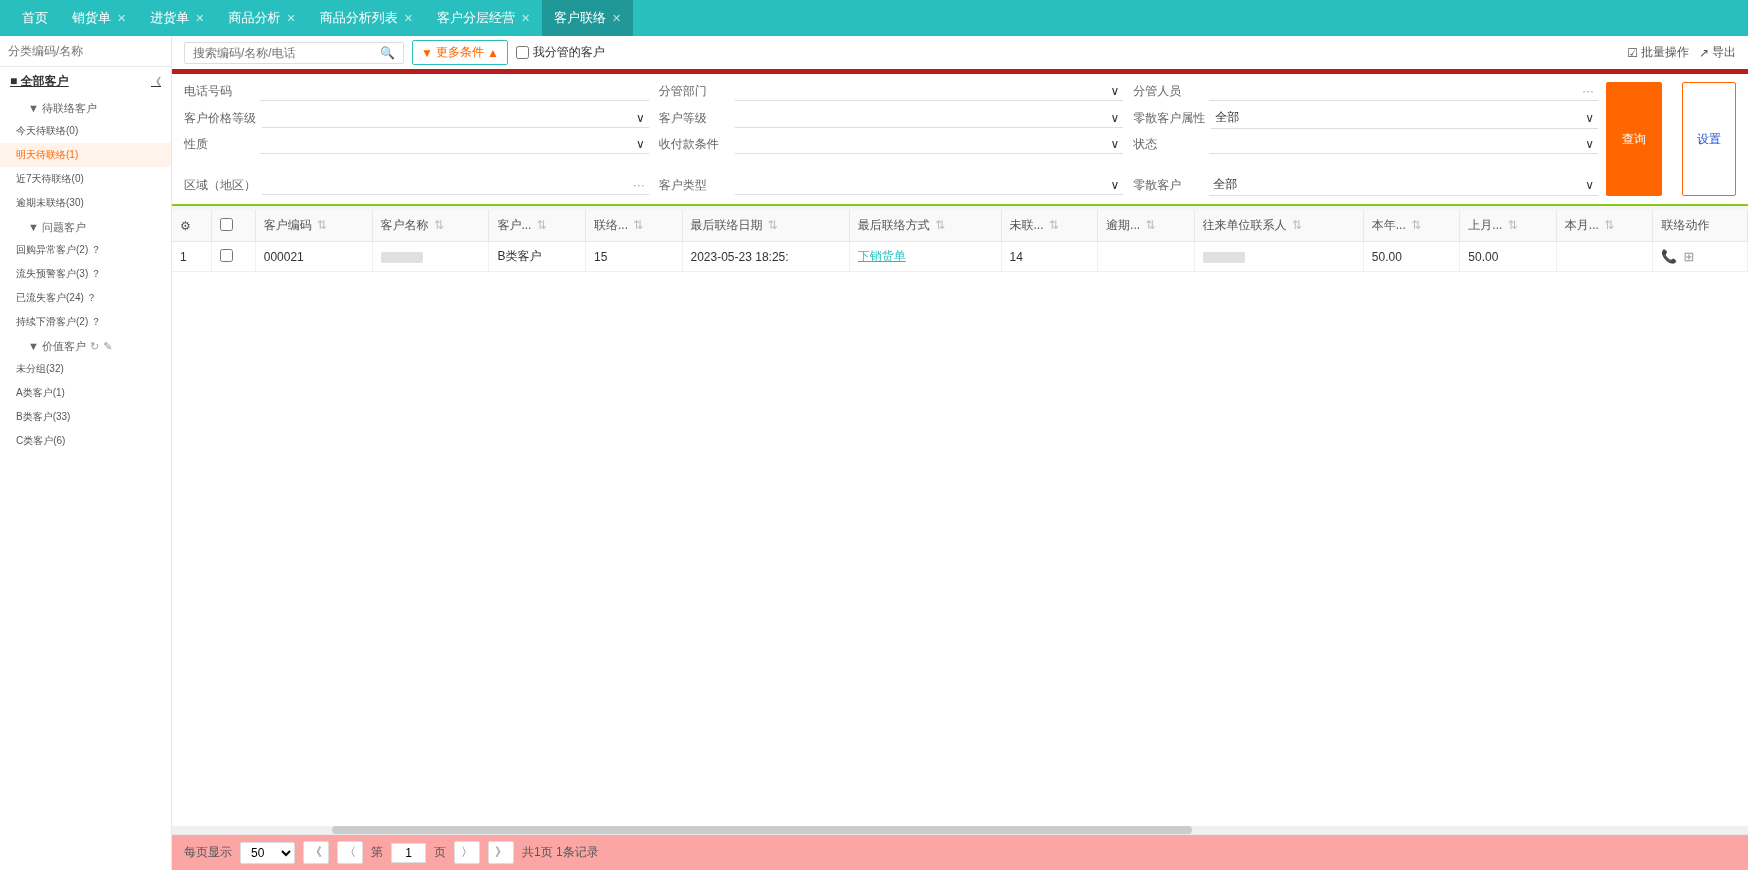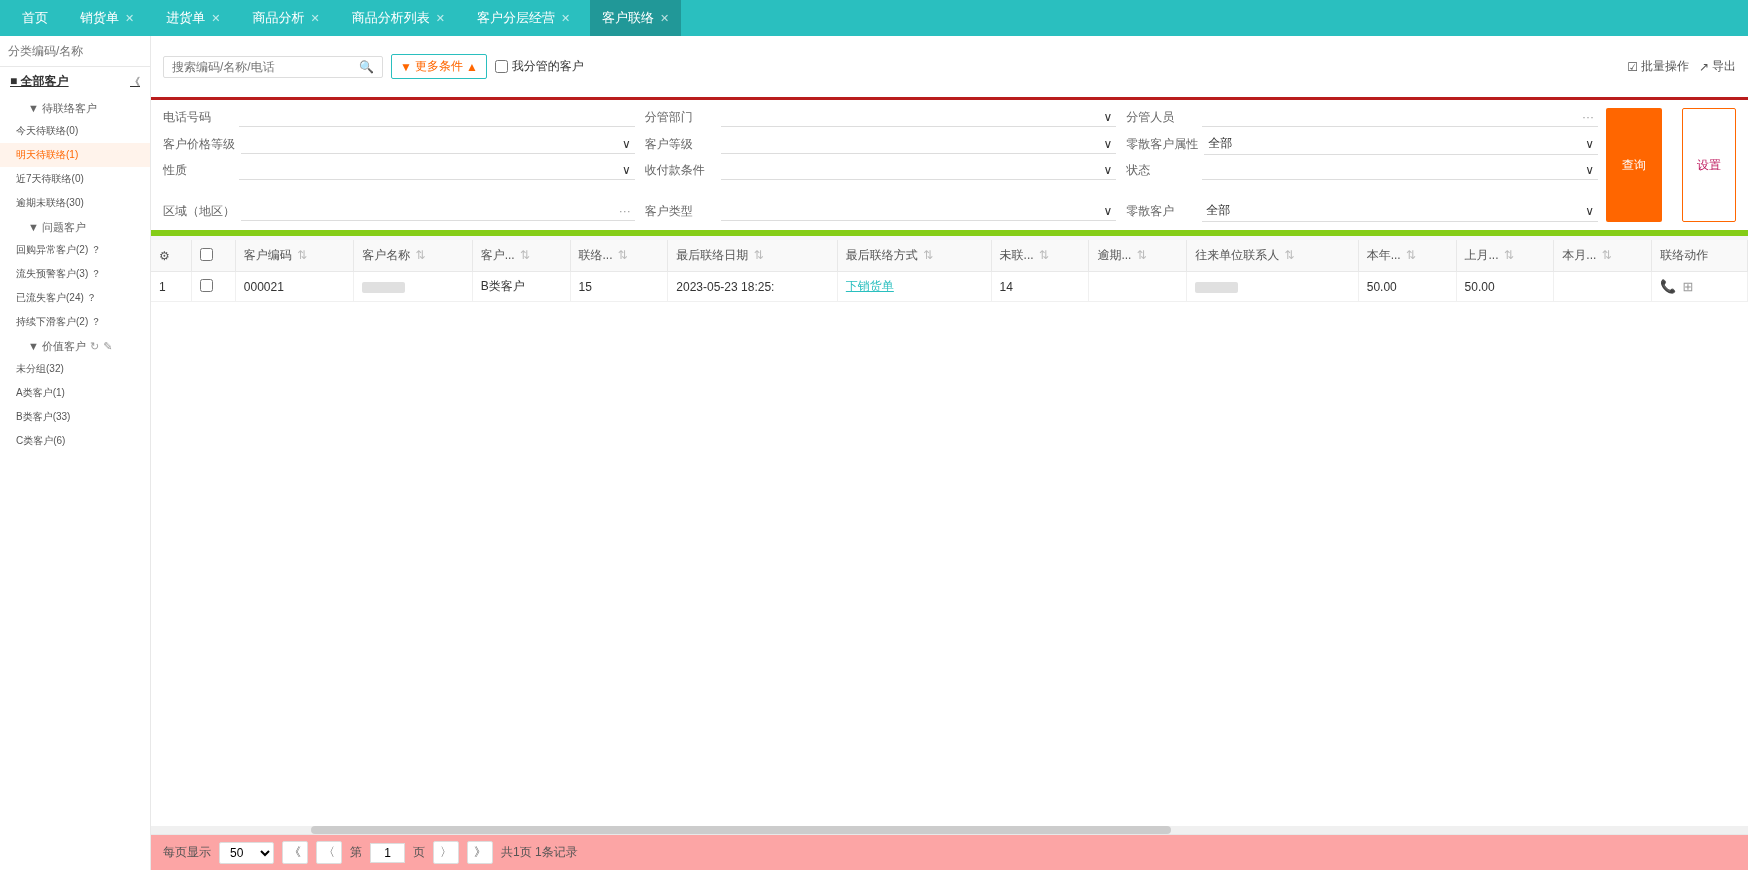--- a/index.html
+++ b/index.html
@@ -5,21 +5,20 @@
     * { box-sizing: border-box; margin: 0; padding: 0; }
     body { font-family: 'Microsoft YaHei', Arial, sans-serif; font-size: 12px; background: #f5f5f5; color: #333; overflow-x: hidden; }
 
     
     .top-nav {
       background: #2abfbf;
       height: 36px;
       display: flex;
       align-items: flex-end;
       padding: 0 10px;
-      gap: 8px;
     }
     .top-nav .nav-item {
       color: #fff;
       padding: 0 12px;
       height: 36px;
       display: flex;
       align-items: center;
       cursor: pointer;
       font-size: 13px;
       white-space: nowrap;
@@ -32,21 +31,21 @@
     }
 
     
     .main-layout {
       display: flex;
       height: calc(100vh - 36px);
     }
 
     
     .sidebar {
-      width: 151px;
+      width: 172px;
       background: #fff;
       border-right: 1px solid #e8e8e8;
       overflow-y: auto;
       flex-shrink: 0;
     }
     .sidebar-search {
       padding: 8px;
       display: flex;
       align-items: center;
       border-bottom: 1px solid #e8e8e8;
@@ -93,25 +92,25 @@
     .content-area {
       flex: 1;
       display: flex;
       flex-direction: column;
       overflow: hidden;
     }
 
     
     .toolbar {
       background: #fff;
-      padding: 18px 12px;
+      padding: 4px 12px;
       display: flex;
       align-items: center;
       gap: 8px;
-      border-bottom: 3px solid #b91c1c;
+      border-bottom: 5px solid #b91c1c;
     }
     .toolbar-search {
       display: flex;
       align-items: center;
       border: 1px solid #ddd;
       border-radius: 2px;
       padding: 3px 8px;
       width: 220px;
     }
     .toolbar-search input {
@@ -150,21 +149,21 @@
       cursor: pointer;
       font-size: 12px;
       display: flex;
       align-items: center;
       gap: 3px;
     }
 
     
     .filter-panel {
       background: #fff;
-      border-bottom: 6px solid #84cc16;
+      border-bottom: 2px solid #84cc16;
       padding: 8px 12px;
     }
     .filter-row {
       display: flex;
       align-items: center;
       gap: 10px;
       margin-bottom: 6px;
     }
     .filter-row:last-child { margin-bottom: 0; margin-top: 20px; }
     .filter-item {
@@ -212,21 +211,21 @@
       background: #ff6600;
       color: #fff;
       border: none;
       padding: 5px 16px;
       border-radius: 2px;
       cursor: pointer;
       font-size: 12px;
     }
     .btn-set {
       background: #fff;
-      color: #be185d;
+      color: #1d4ed8;
       border: 1px solid #ff6600;
       padding: 4px 14px;
       border-radius: 2px;
       cursor: pointer;
       font-size: 12px;
     }
     .filter-actions {
       display: flex;
       flex-direction: row;
       gap: 20px;

